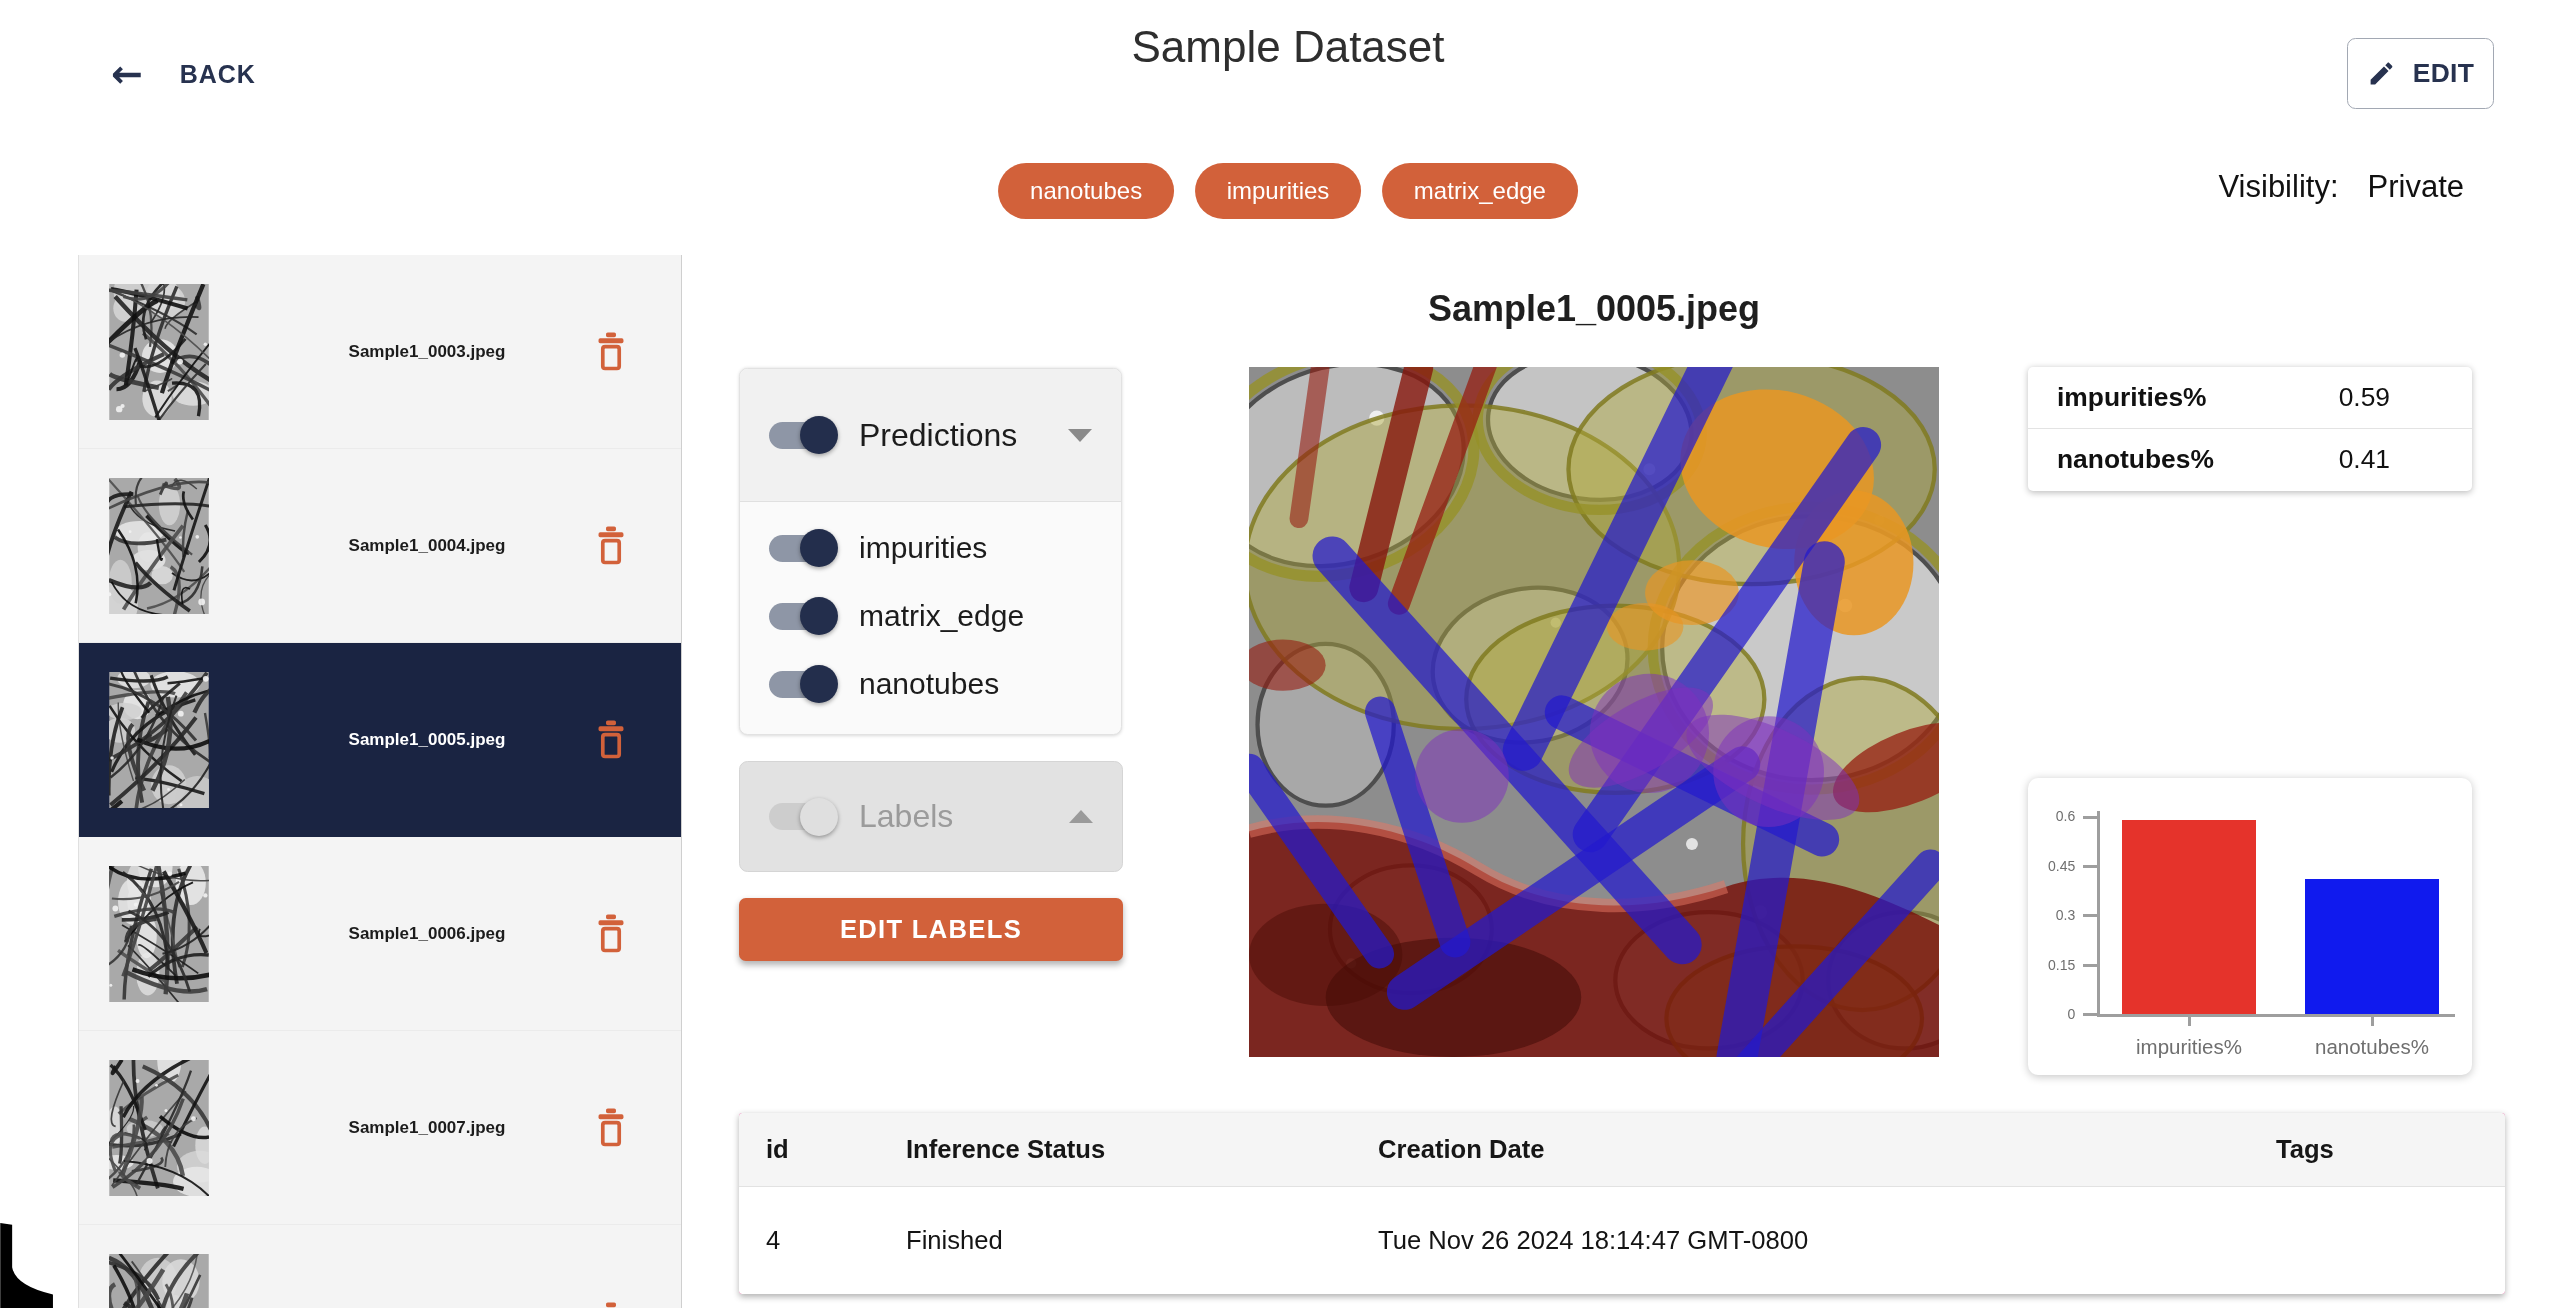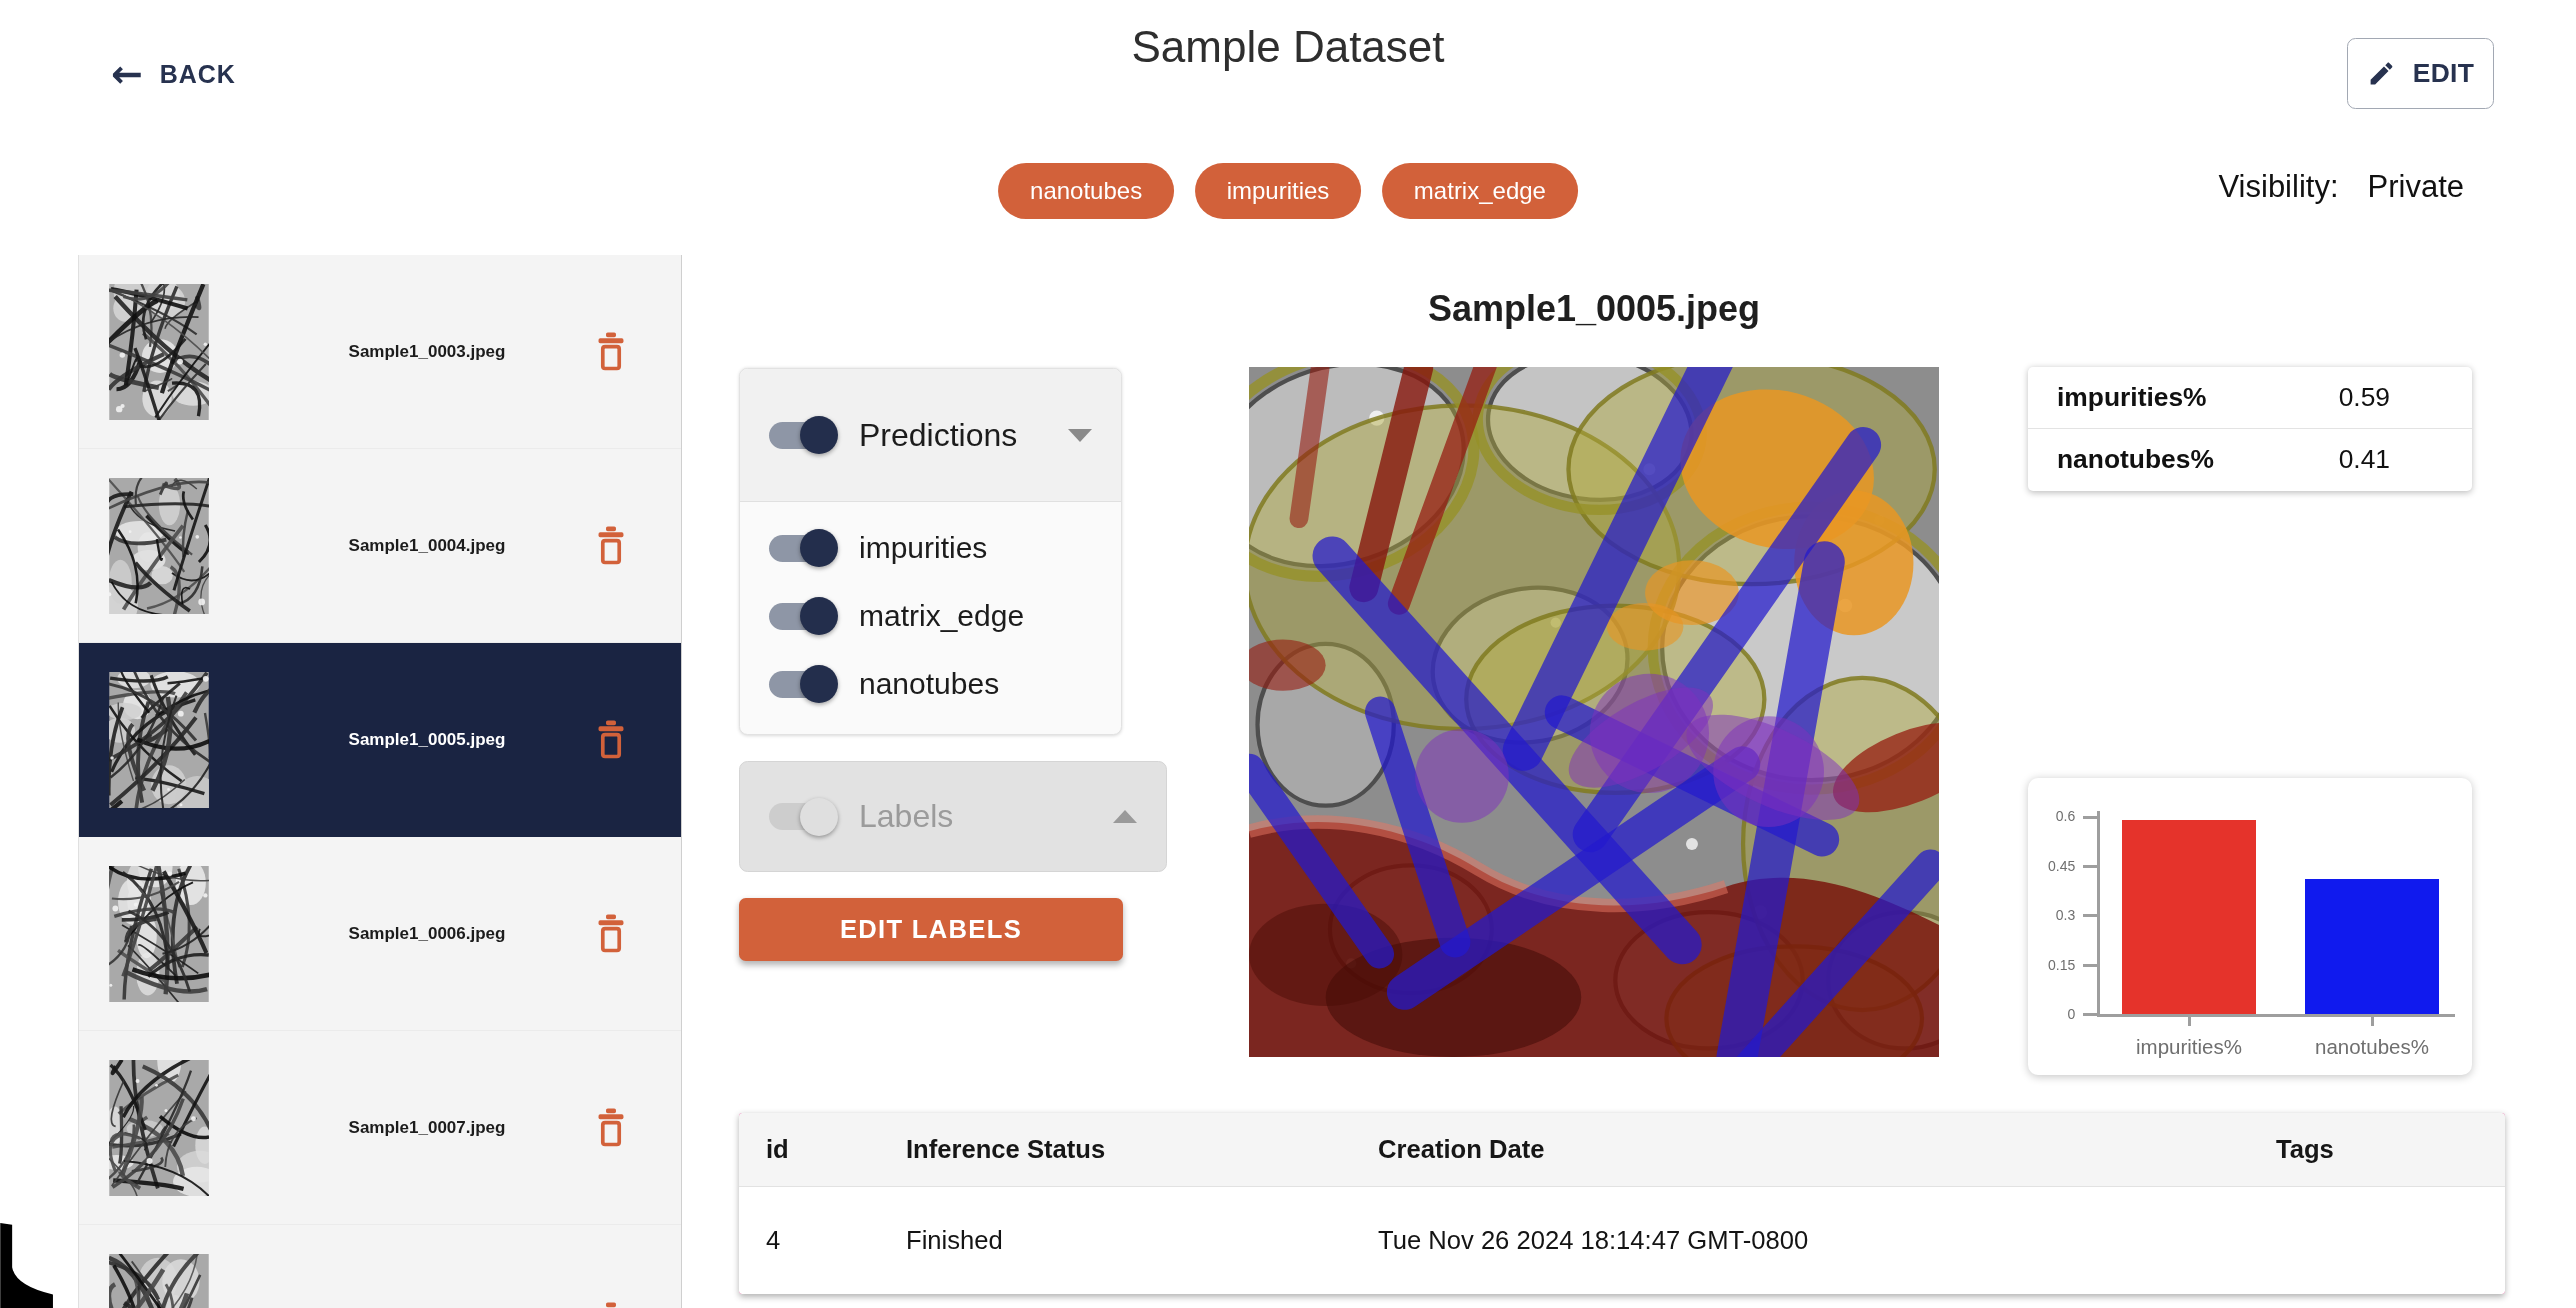--- a/index.html
+++ b/index.html
@@ -3,21 +3,21 @@
 <meta charset="utf-8">
 <style>
   html,body{margin:0;padding:0;background:#ffffff;}
   #app{position:relative;width:2576px;height:1308px;background:#ffffff;overflow:hidden;
        font-family:"Liberation Sans",sans-serif;color:#1c1c1c;}
   .abs{position:absolute;}
 
   
   .back-btn{left:111px;top:55px;display:flex;align-items:center;gap:17px;cursor:pointer;color:#27324f;}
   .back-arrow{font-family:"DejaVu Sans",sans-serif;font-size:38px;font-weight:700;line-height:1;}
-  .back-label{font-size:25px;font-weight:700;letter-spacing:0.9px;}
+  .back-label{font-size:25px;font-weight:700;letter-spacing:0.9px;margin-left:20px;}
   .page-title{left:50%;top:22px;transform:translateX(-50%);font-size:44px;color:#2e2e2e;white-space:nowrap;}
   .edit-btn{left:2347px;top:38px;width:147px;height:71px;background:#fff;border:1.7px solid #a2a8b3;border-radius:8.5px;
             display:flex;align-items:center;justify-content:center;gap:17px;cursor:pointer;box-sizing:border-box;}
   .edit-label{font-size:26.4px;font-weight:700;color:#27324f;letter-spacing:0.4px;}
 
   
   .add-btn{left:79px;top:160px;width:309px;height:61px;border-radius:6.8px;border:none;
            display:flex;align-items:center;justify-content:center;color:#fff;font-weight:700;font-size:25px;
            letter-spacing:1.3px;box-shadow:0 3.4px 6.8px rgba(0,0,0,.35);cursor:pointer;}
   .tags-row{left:50%;top:163px;transform:translateX(-50%);display:flex;gap:20.5px;}
@@ -40,21 +40,21 @@
               box-shadow:0 0.9px 3.4px rgba(0,0,0,.15);box-sizing:border-box;overflow:hidden;}
   .pred-head{height:132px;background:#f1f1f1;border-bottom:0.9px solid #e0e0e0;display:flex;align-items:center;padding:0 29px;cursor:pointer;justify-content:flex-end;}
   .panel-label{font-size:32px;color:#1c1c1c;margin-left:24px;}
   .pred-rows{padding-top:12px;}
   .pred-row{height:68px;display:flex;align-items:center;padding:0 29px;}
   .row-label{font-size:30px;color:#1c1c1c;margin-left:24px;}
   .caret-down{margin-left:auto;width:0;height:0;border-left:12px solid transparent;border-right:12px solid transparent;
               border-top:13.6px solid #8a8a8a;}
   .caret-up{margin-left:auto;width:0;height:0;border-left:12px solid transparent;border-right:12px solid transparent;
             border-bottom:13.6px solid #9a9a9a;}
-  .labels-panel{left:739px;top:761px;width:428px;height:111px;background:#e2e2e2;border:0.9px solid #d5d5d5;border-radius:8.5px;
+  .labels-panel{left:739px;top:761px;width:384px;height:111px;background:#e2e2e2;border:0.9px solid #d5d5d5;border-radius:8.5px;
                 display:flex;align-items:center;padding:0 29px;box-sizing:border-box;}
   .labels-panel .panel-label{color:#9b9b9b;}
   .edit-labels-btn{left:739px;top:898px;width:384px;height:63px;border-radius:6.8px;border:none;
                    display:flex;align-items:center;justify-content:center;color:#fff;font-weight:700;font-size:25.6px;
                    letter-spacing:1.3px;box-shadow:0 3.4px 6.8px rgba(0,0,0,.3);cursor:pointer;}
 
   
   .toggle{position:relative;width:66px;height:27px;flex:0 0 66px;cursor:pointer;}
   .toggle .track{position:absolute;left:0;top:0;width:66px;height:27px;border-radius:13.6px;background:#8e96a6;}
   .toggle .knob{position:absolute;right:-3.4px;top:-5.1px;width:38px;height:38px;border-radius:50%;background:#232e4c;

